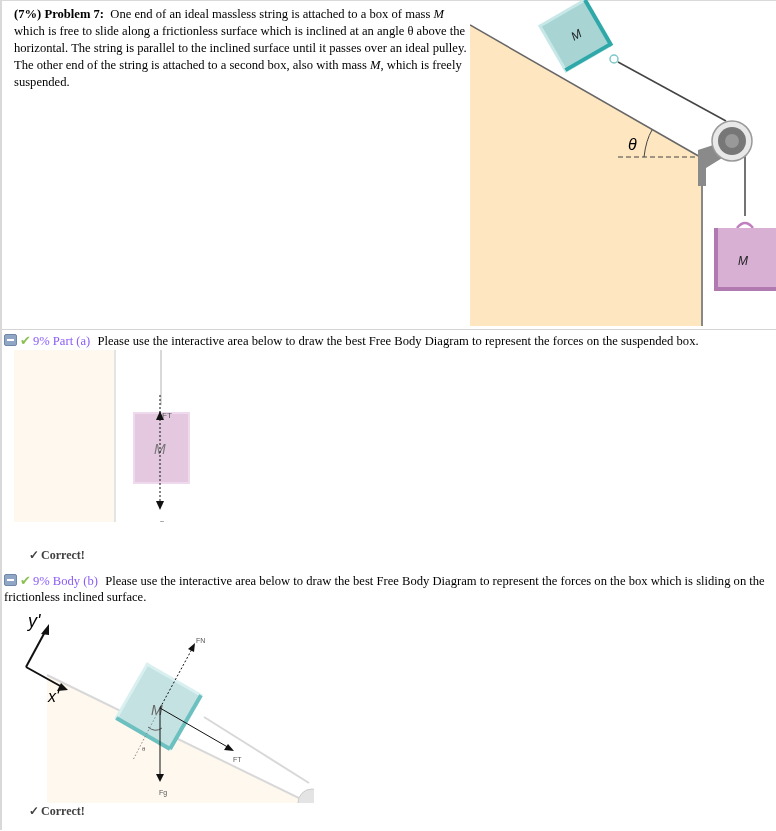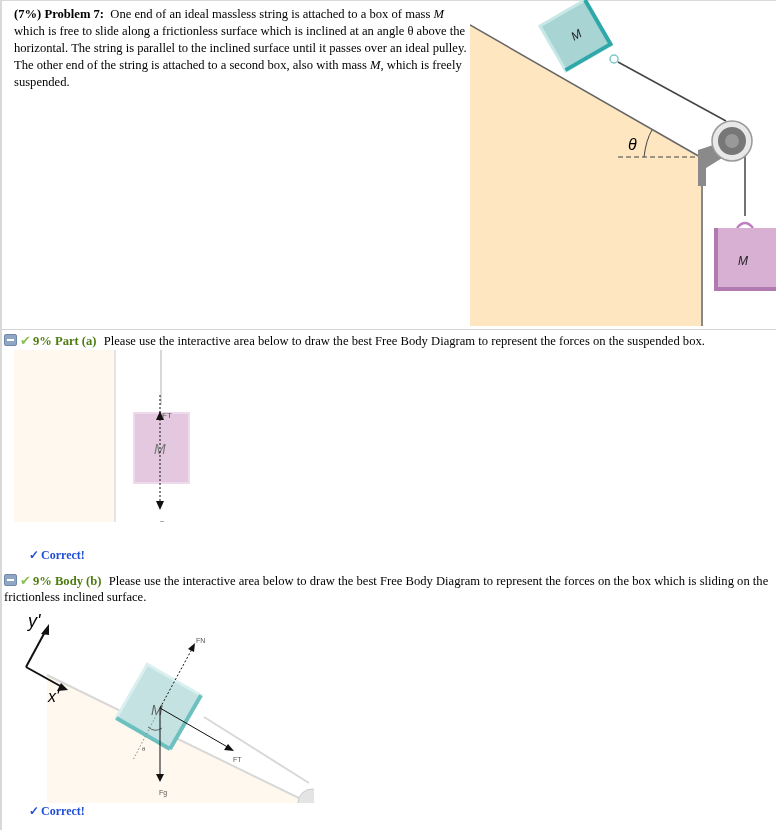--- a/index.html
+++ b/index.html
@@ -12,22 +12,22 @@
   .problem-text b { font-weight: bold; }
   .problem-text i { font-style: italic; }
   .divider { position: absolute; left: 2px; width: 774px; height: 1px; background: #d4d4d4; }
   .part-header { position: absolute; left: 4px; font-size: 12.6px; line-height: 15.6px; }
   .collapse-icon { display: inline-block; width: 11px; height: 10px; background: #8fa7c4;
                    border: 1px solid #6f88a8; border-radius: 2px; vertical-align: -1px;
                    position: relative; margin-right: 3px; }
   .collapse-icon::after { content: ""; position: absolute; left: 2px; top: 4px; width: 7px;
                           height: 2px; background: #ffffff; }
   .check-icon { color: #8ac050; font-size: 13px; margin-right: 2px; }
-  .part-label { color: #4d7c0f; font-weight: bold; margin-right: 4px; }
-  .correct { position: absolute; left: 29px; font-size: 12px; color: #1d4ed8; font-weight: bold; }
+  .part-label { color: #8b5cf6; font-weight: normal; margin-right: 4px; }
+  .correct { position: absolute; left: 29px; font-size: 12px; color: #404040; font-weight: bold; }
   .correct .ck { margin-right: 2px; }
   svg text { font-family: "Liberation Sans", "DejaVu Sans", sans-serif; }
 </style>
 </head>
 <body>
 
 <div class="frame"></div>
 
 <div class="problem-text">
   <b>(7%)</b>

